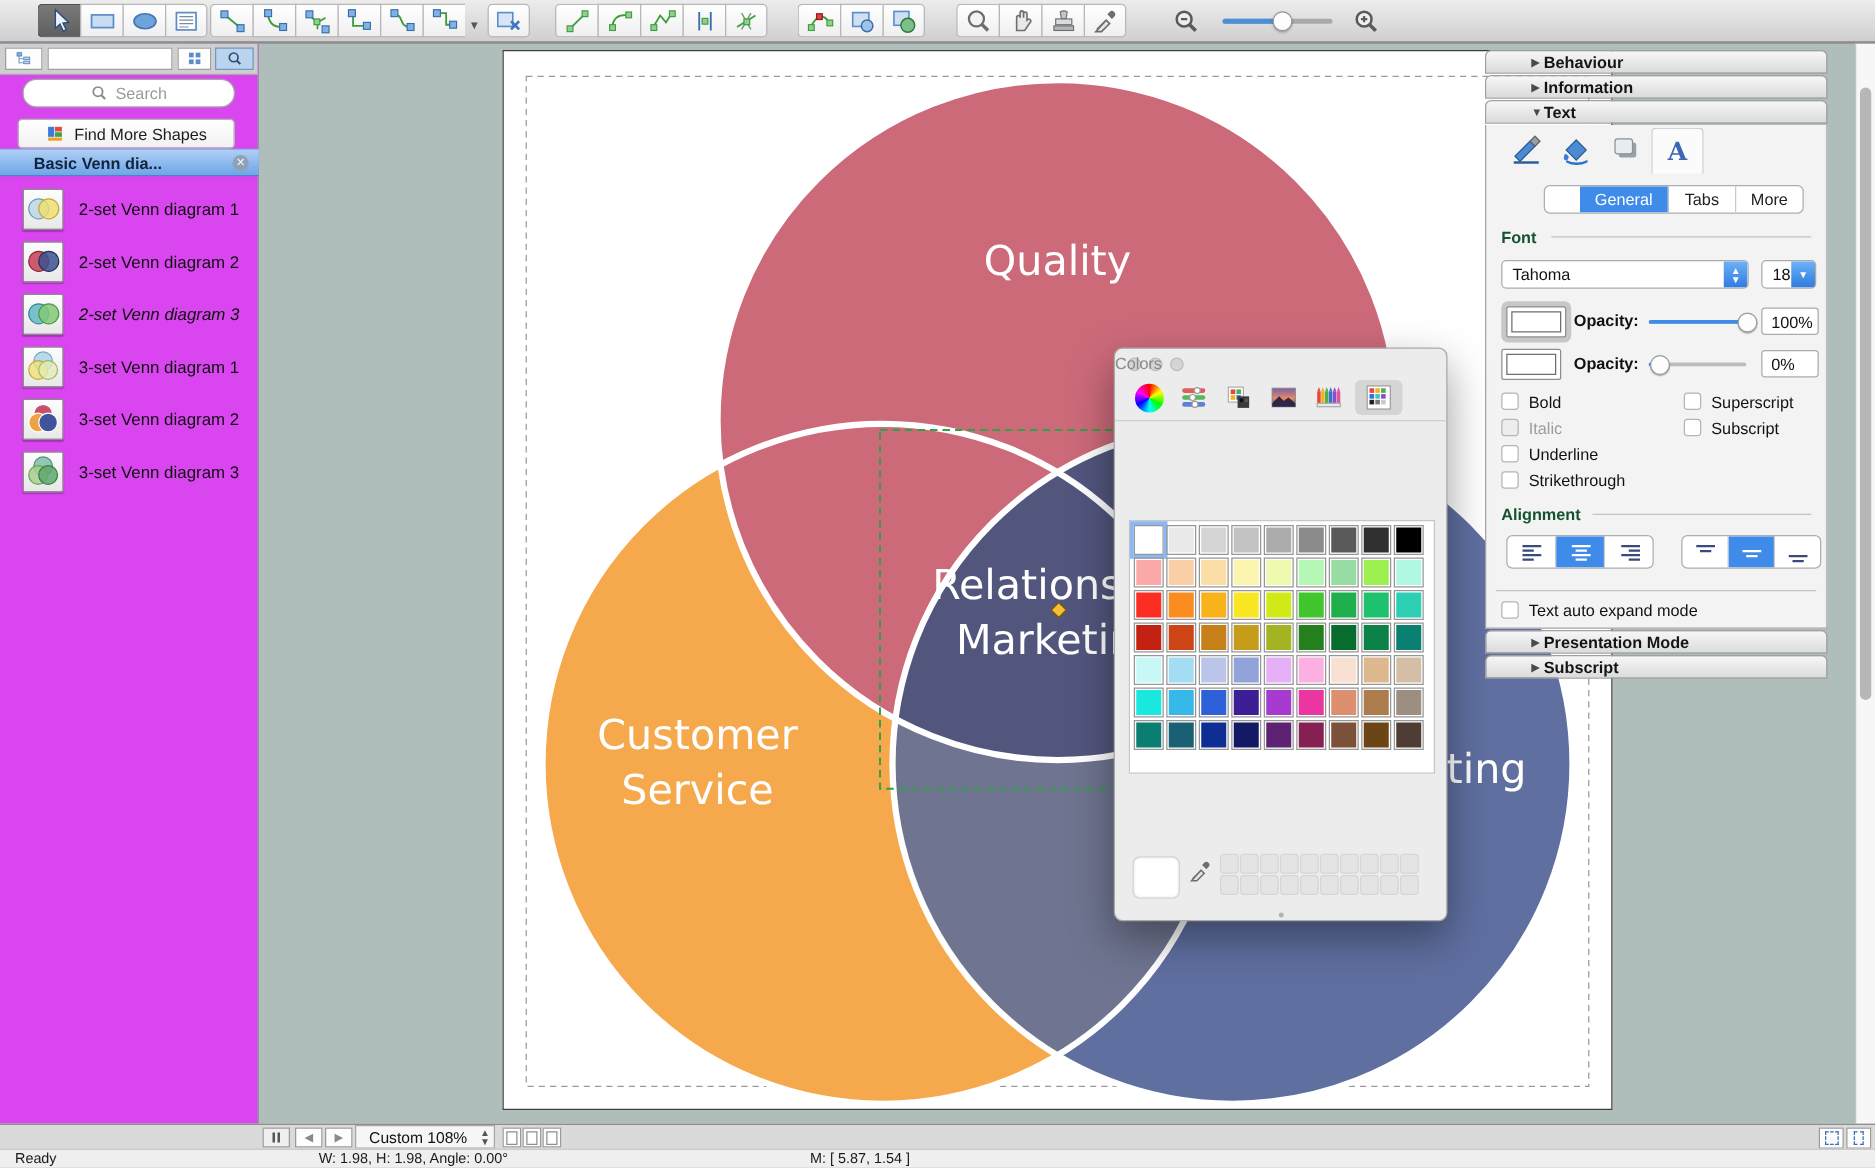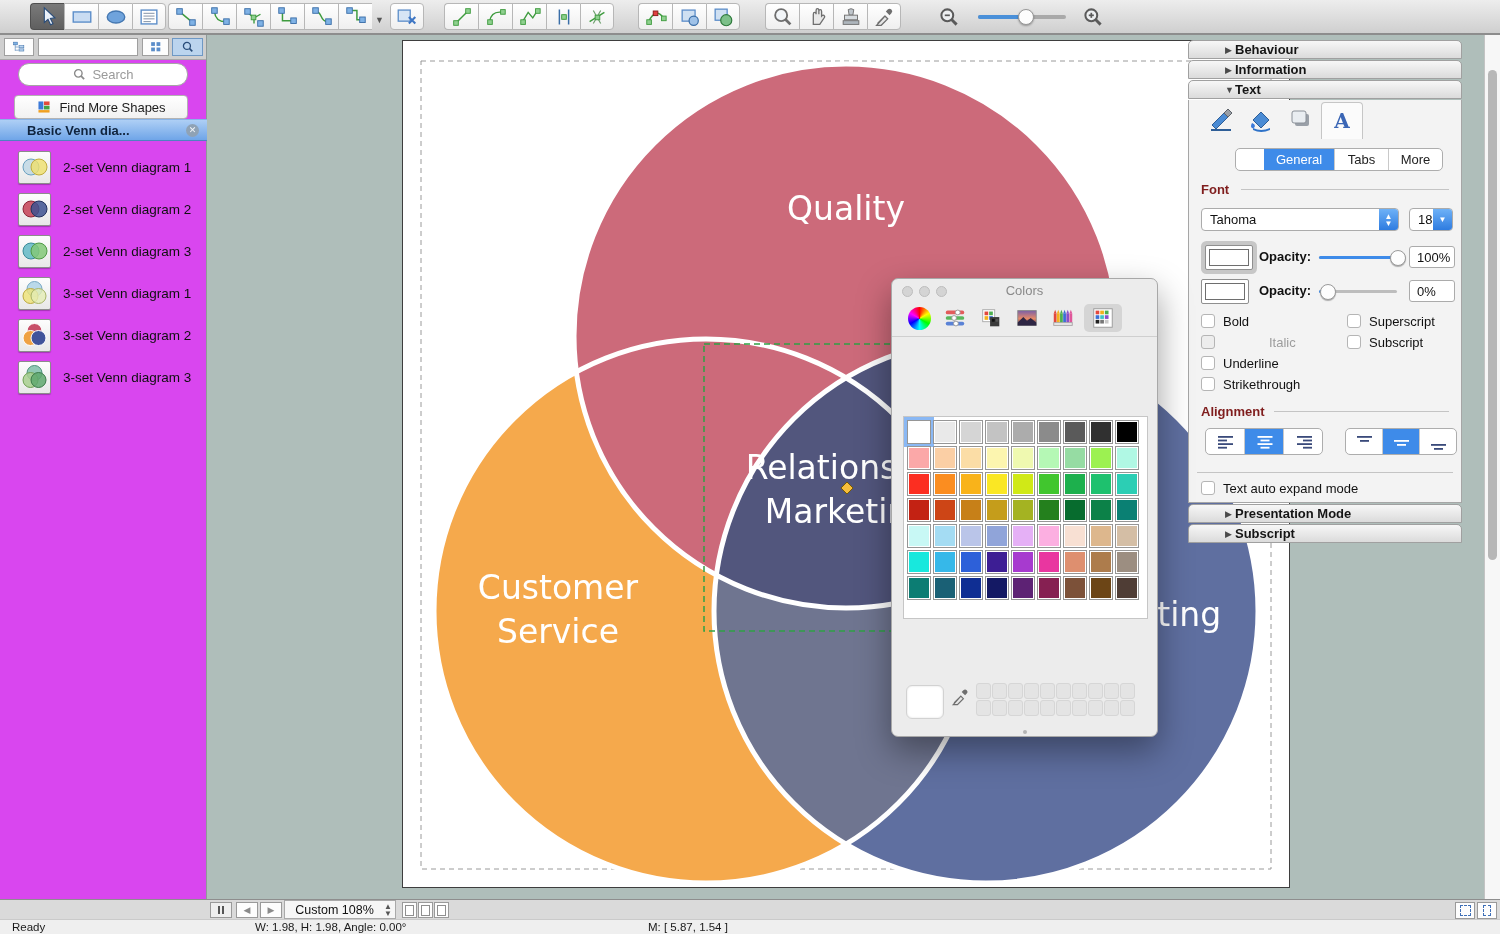--- a/index.html
+++ b/index.html
@@ -54,46 +54,46 @@
           border-radius:5px 5px 0 0;box-sizing:border-box;margin-bottom:1px;display:flex;align-items:center;}
   .sechdr .tri{margin-left:36px;font-size:9px;color:#4A4A4A;width:10px;}
   .sechdr .lbl{font-size:13px;font-weight:bold;color:#151515;}
   #textbody{position:relative;height:403px;background:#F3F3F3;border:1px solid #A6A6A6;border-top:none;box-sizing:border-box;margin-bottom:1px;}
   .ttool{position:absolute;top:2px;width:40px;height:36px;display:flex;align-items:center;justify-content:center;}
   .ttool.sel{background:#FBFBFB;border:1px solid #C6C6C6;border-bottom:none;border-radius:4px 4px 0 0;}
   .seg{position:absolute;display:flex;border:1px solid #ADADAD;border-radius:5px;overflow:hidden;background:#fff;height:21px;}
   .seg .s{display:flex;align-items:center;justify-content:center;font-size:13px;color:#222;border-right:1px solid #C9C9C9;}
   .seg .s:last-child{border-right:none;}
   .seg .s.on{background:#3E8BE9;color:#fff;}
-  .flabel{position:absolute;font-size:13px;font-weight:bold;color:#7f1d1d;}
+  .flabel{position:absolute;font-size:13px;font-weight:bold;color:#14532d;}
   .hline{position:absolute;height:1px;background:#C4C4C4;}
   .combo{position:absolute;height:23px;background:#fff;border:1px solid #ABABAB;border-radius:4px;box-sizing:border-box;display:flex;align-items:center;overflow:hidden;}
   .combo .val{flex:1;font-size:13px;color:#111;padding-left:8px;}
   .combo .step{width:19px;height:100%;background:linear-gradient(#6EB1F7,#2E7CE0);color:#fff;font-size:8px;
                display:flex;flex-direction:column;align-items:center;justify-content:center;line-height:7px;}
   .well{position:absolute;width:48px;height:25px;box-sizing:border-box;background:#fff;border:1px solid #8F8F8F;border-radius:2px;}
   .well.framed{box-shadow:0 0 0 4px #C7C7C7;}
   .well .inner{position:absolute;inset:3px;border:1px solid #6E6E6E;background:#fff;}
   .olabel{position:absolute;font-size:13px;font-weight:bold;color:#111;}
   .slider{position:absolute;height:3px;border-radius:2px;background:#BDBDBD;}
   .slider .fill{position:absolute;left:0;top:0;height:3px;border-radius:2px;background:#3E8BE9;}
   .slider .th{position:absolute;top:-6px;width:14px;height:14px;border-radius:50%;background:#FDFDFD;border:1px solid #9B9B9B;box-shadow:0 1px 1px rgba(0,0,0,.3);}
   .field{position:absolute;height:22px;background:#fff;border:1px solid #ABABAB;border-radius:3px;box-sizing:border-box;
          font-size:13px;color:#111;display:flex;align-items:center;padding-left:7px;}
   .cb{position:absolute;width:14px;height:14px;background:#fff;border:1px solid #B5B5B5;border-radius:3px;box-sizing:border-box;}
   .cblabel{position:absolute;font-size:13px;color:#111;}
-  .cblabel.dis{color:#9C9C9C;margin-left:46px;}
+  .cblabel.dis{color:#9C9C9C;}
   .alseg{position:absolute;display:flex;border:1px solid #ADADAD;border-radius:5px;overflow:hidden;height:25px;background:#fff;}
   .alseg .a{display:flex;align-items:center;justify-content:center;border-right:1px solid #C9C9C9;}
   .alseg .a:last-child{border-right:none;}
   .alseg .a.on{background:#3E8BE9;}
   
   #colors{left:891px;top:278px;width:267px;height:459px;background:#ECECEC;border:1px solid #A8A8A8;
           border-radius:7px;box-shadow:0 14px 34px rgba(0,0,0,.38);box-sizing:border-box;}
-  #colors .title{position:absolute;top:4px;left:0;width:100%;text-align:center;font-size:13px;color:#8A8A8A;}
+  #colors .title{position:absolute;top:4px;left:0;width:100%;font-size:13px;color:#8A8A8A;}
   .tl{position:absolute;top:7px;width:11px;height:11px;border-radius:50%;background:#D4D4D4;border:1px solid #BDBDBD;box-sizing:border-box;}
   .dtab{position:absolute;top:25px;width:30px;height:28px;display:flex;align-items:center;justify-content:center;}
   .dtab.sel{background:#D5D5D5;border-radius:5px;width:38px;}
   .dtab svg{width:24px;height:24px;}
   .wheel{width:23px;height:23px;border-radius:50%;
      background:conic-gradient(#f00,#ff0,#0f0,#0ff,#00f,#f0f,#f00);}
   #dlg-sep{position:absolute;left:0;top:57px;width:100%;height:1px;background:#CFCFCF;}
   #swatchpanel{position:absolute;left:11px;top:137px;width:245px;height:203px;background:#fff;border:1px solid #C6C6C6;box-sizing:border-box;padding:2px;}
   .swrow{display:flex;}
   .sw{width:24px;height:24px;margin:1px;border:1px solid #969696;box-sizing:border-box;position:relative;}
@@ -413,21 +413,21 @@
           </svg></div>
         <div class="liblabel">2-set Venn diagram 1</div>
       </div>
       <div class="libitem" style="top: 154px;">
         <div class="libthumb"><svg viewBox="0 0 29 29">
             <circle cx="11" cy="14" r="8" fill="#C84B5E" fill-opacity=".9" stroke="#8C2638"></circle>
             <circle cx="19" cy="14" r="8" fill="#3D5191" fill-opacity=".85" stroke="#24315E"></circle>
           </svg></div>
         <div class="liblabel">2-set Venn diagram 2</div>
       </div>
-      <div class="libitem" style="top: 196px;">
+      <div class="libitem" style="top: 196px; font-style: italic;">
         <div class="libthumb"><svg viewBox="0 0 29 29">
             <circle cx="11" cy="14" r="8" fill="#62B8C6" fill-opacity=".85" stroke="#3A8A98"></circle>
             <circle cx="19" cy="14" r="8" fill="#83C878" fill-opacity=".85" stroke="#4F9A46"></circle>
           </svg></div>
         <div class="liblabel">2-set Venn diagram 3</div>
       </div>
       <div class="libitem" style="top: 238px;">
         <div class="libthumb"><svg viewBox="0 0 29 29">
             <circle cx="14.5" cy="10" r="7.5" fill="#AFD3E6" fill-opacity=".85" stroke="#78A8C4"></circle>
             <circle cx="10.5" cy="17" r="7.5" fill="#EDE276" fill-opacity=".8" stroke="#BCA93F"></circle>

